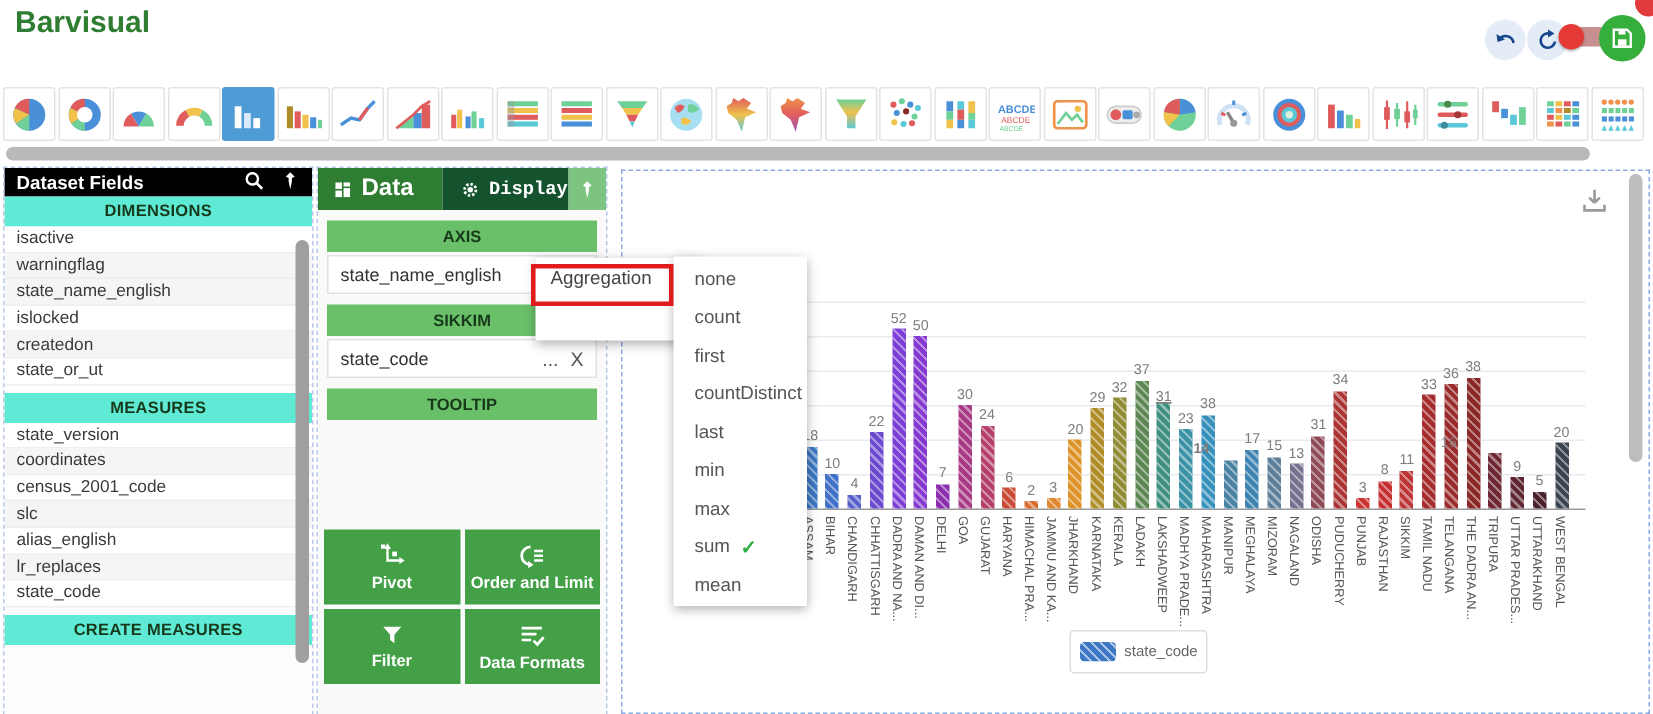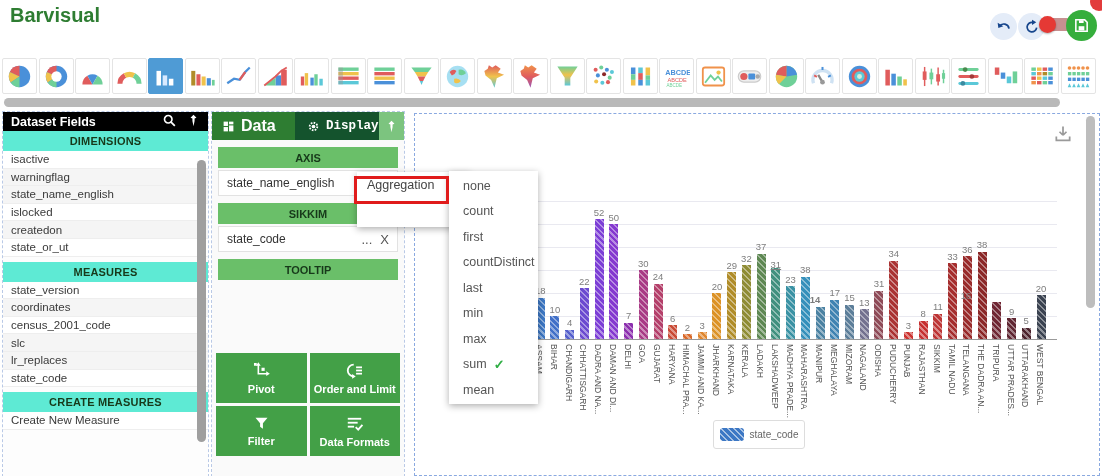--- a/index.html
+++ b/index.html
@@ -438,24 +438,24 @@
         <div class="sb-item alt">warningflag</div>
         <div class="sb-item alt">state_name_english</div>
         <div class="sb-item">islocked</div>
         <div class="sb-item alt">createdon</div>
         <div class="sb-item">state_or_ut</div>
         <div class="sec-h" style="margin-top: 5px;">MEASURES</div>
         <div class="sb-item">state_version</div>
         <div class="sb-item alt">coordinates</div>
         <div class="sb-item">census_2001_code</div>
         <div class="sb-item alt">slc</div>
+        <div class="sb-item">alias_english</div>
         <div class="sb-item alt">lr_replaces</div>
         <div class="sb-item">state_code</div>
         <div class="sec-h" style="margin-top: 5px;">CREATE MEASURES</div>
-        <div class="sb-item">Create New Measure</div>
       </div>
     <div class="sb-scroll"></div>
   </div>
 
   <div id="dpanel" class="panel">
     <div class="tabs">
       <div class="tab-data">
         <svg viewBox="0 0 24 24" width="13" height="13">
           <rect x="3" y="3" width="8" height="8" fill="#fff"></rect>
             <rect x="13" y="3" width="8" height="5" fill="#fff"></rect>
@@ -601,21 +601,21 @@
         <div class="bar" style="left: 356.37px; top: 153.7px; height: 71.3px; background: repeating-linear-gradient(45deg, rgba(255, 255, 255, 0.42) 0px, rgba(255, 255, 255, 0.42) 1.5px, transparent 1.5px, transparent 4.2px) rgb(65, 144, 127);"></div>
         <div class="vlabel" style="left: 350.87px; top: 145px; text-decoration: underline;">31</div>
         <div class="clabel" style="left: 354.87px;">LAKSHADWEEP</div>
         <div class="bar" style="left: 371.1px; top: 172.1px; height: 52.9px; background: repeating-linear-gradient(45deg, rgba(255, 255, 255, 0.42) 0px, rgba(255, 255, 255, 0.42) 1.5px, transparent 1.5px, transparent 4.2px) rgb(58, 146, 164);"></div>
         <div class="vlabel" style="left: 365.6px; top: 159.6px;">23</div>
         <div class="clabel" style="left: 369.6px;">MADHYA PRADE...</div>
         <div class="bar" style="left: 385.83px; top: 162.9px; height: 62.1px; background: repeating-linear-gradient(45deg, rgba(255, 255, 255, 0.42) 0px, rgba(255, 255, 255, 0.42) 1.5px, transparent 1.5px, transparent 4.2px) rgb(53, 144, 187);"></div>
         <div class="vlabel" style="left: 380.33px; top: 150.4px;">38</div>
         <div class="clabel" style="left: 384.33px;">MAHARASHTRA</div>
         <div class="bar" style="left: 400.56px; top: 192.8px; height: 32.2px; background: repeating-linear-gradient(45deg, rgba(255, 255, 255, 0.42) 0px, rgba(255, 255, 255, 0.42) 1.5px, transparent 1.5px, transparent 4.2px) rgb(75, 130, 162);"></div>
-        <div class="vlabel" style="left: 390px; top: 180.3px; font-weight: bold;">14</div>
+        <div class="vlabel" style="left: 376px; top: 180.3px; font-weight: bold;">14</div>
         <div class="clabel" style="left: 399.06px;">MANIPUR</div>
         <div class="bar" style="left: 415.29px; top: 185.9px; height: 39.1px; background: repeating-linear-gradient(45deg, rgba(255, 255, 255, 0.42) 0px, rgba(255, 255, 255, 0.42) 1.5px, transparent 1.5px, transparent 4.2px) rgb(63, 131, 178);"></div>
         <div class="vlabel" style="left: 409.79px; top: 173.4px;">17</div>
         <div class="clabel" style="left: 413.79px;">MEGHALAYA</div>
         <div class="bar" style="left: 430.02px; top: 190.5px; height: 34.5px; background: repeating-linear-gradient(45deg, rgba(255, 255, 255, 0.42) 0px, rgba(255, 255, 255, 0.42) 1.5px, transparent 1.5px, transparent 4.2px) rgb(92, 126, 153);"></div>
         <div class="vlabel" style="left: 424.52px; top: 178px; text-align: center;">15</div>
         <div class="clabel" style="left: 428.52px;">MIZORAM</div>
         <div class="bar" style="left: 444.75px; top: 195.1px; height: 29.9px; background: repeating-linear-gradient(45deg, rgba(255, 255, 255, 0.42) 0px, rgba(255, 255, 255, 0.42) 1.5px, transparent 1.5px, transparent 4.2px) rgb(115, 113, 143);"></div>
         <div class="vlabel" style="left: 439.25px; top: 182.6px;">13</div>
         <div class="clabel" style="left: 443.25px;">NAGALAND</div>

